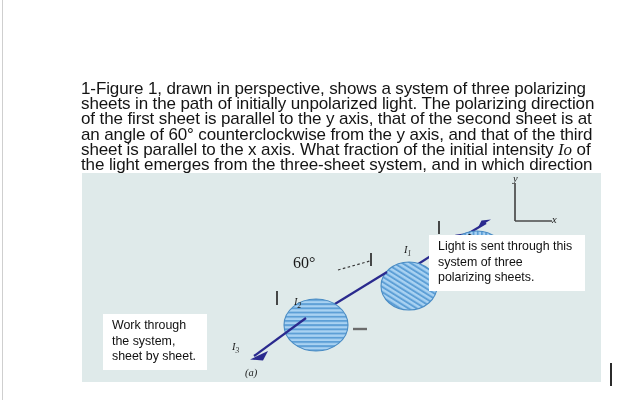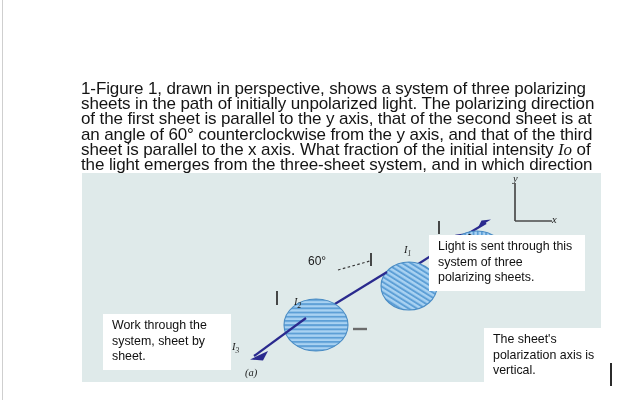--- a/index.html
+++ b/index.html
@@ -31,21 +31,21 @@
   }
 
   
   .callout{
     position:absolute;background:#ffffff;color:#101010;
     font-family:"Liberation Sans", sans-serif;
     font-size:12.4px;line-height:15.6px;
     padding:4px 8px 5px 9px;
     box-sizing:border-box;
   }
-  #callout-left{left:21px;top:141px;width:128px;}
+  #callout-left{left:21px;top:141px;width:104px;}
   #callout-light{left:347px;top:62px;width:156px;}
   #callout-axis{left:402px;top:155px;width:133px;}
 
   
   #axes-svg{position:absolute;left:415px;top:0px;}
   
   #stage-svg{position:absolute;left:0;top:0;}
 
   .lbl{
     position:absolute;
@@ -53,21 +53,21 @@
     font-style:italic;color:#1a1a1a;
     font-size:10.5px;white-space:nowrap;
   }
   .lbl sub{font-size:7.4px;font-style:italic;}
   #lbl-y{left:431px;top:0px;}
   #lbl-x{left:470px;top:41px;}
   #lbl-I0{left:385px;top:59px;font-weight:bold;}
   #lbl-I1{left:322px;top:71px;text-align:center;}
   #lbl-I2{left:212px;top:123px;}
   #lbl-I3{left:150px;top:168px;text-align:right;}
-  #lbl-60{left:226px;top:81px;font-style:normal;font-family:Liberation Sans, sans-serif;font-size:12px;}
+  #lbl-60{left:211px;top:81px;font-style:normal;font-family:Liberation Serif, serif;font-size:16px;}
   #lbl-a{left:163px;top:194px;}
 </style>
 </head>
 <body>
 
 <div id="page-edge-line"></div>
 
 <div id="problem-text"><span>1-Figure 1, drawn in perspective, shows a system of three polarizing sheets in the path of initially unpolarized light. The polarizing direction of the first sheet is parallel to the y axis, that of the second sheet is at an angle of 60° counterclockwise from the y axis, and that of the third sheet is parallel to the x axis. What fraction of the initial intensity </span><i>Io</i><span> of the light emerges from the three-sheet system, and in which direction is that emerging light polarized?</span></div>
 
 <div id="figure-panel">
@@ -159,16 +159,15 @@
 
   <span class="lbl" id="lbl-I2"><span>I</span><sub>2</sub></span>
 
   <span class="lbl" id="lbl-I3"><span>I</span><sub>3</sub></span>
 
   <span class="lbl" id="lbl-60">60°</span>
   <span class="lbl" id="lbl-a">(a)</span>
 
   <div class="callout" id="callout-left">Work through the system, sheet by sheet.</div>
   <div class="callout" id="callout-light">Light is sent through this system of three polarizing sheets.</div>
-  <div class="callout" id="callout-axis">The sheet's polarization axis is vertical.</div>
 </div>
 
 <div id="right-cursor-mark"></div>
 
 </body></html>

